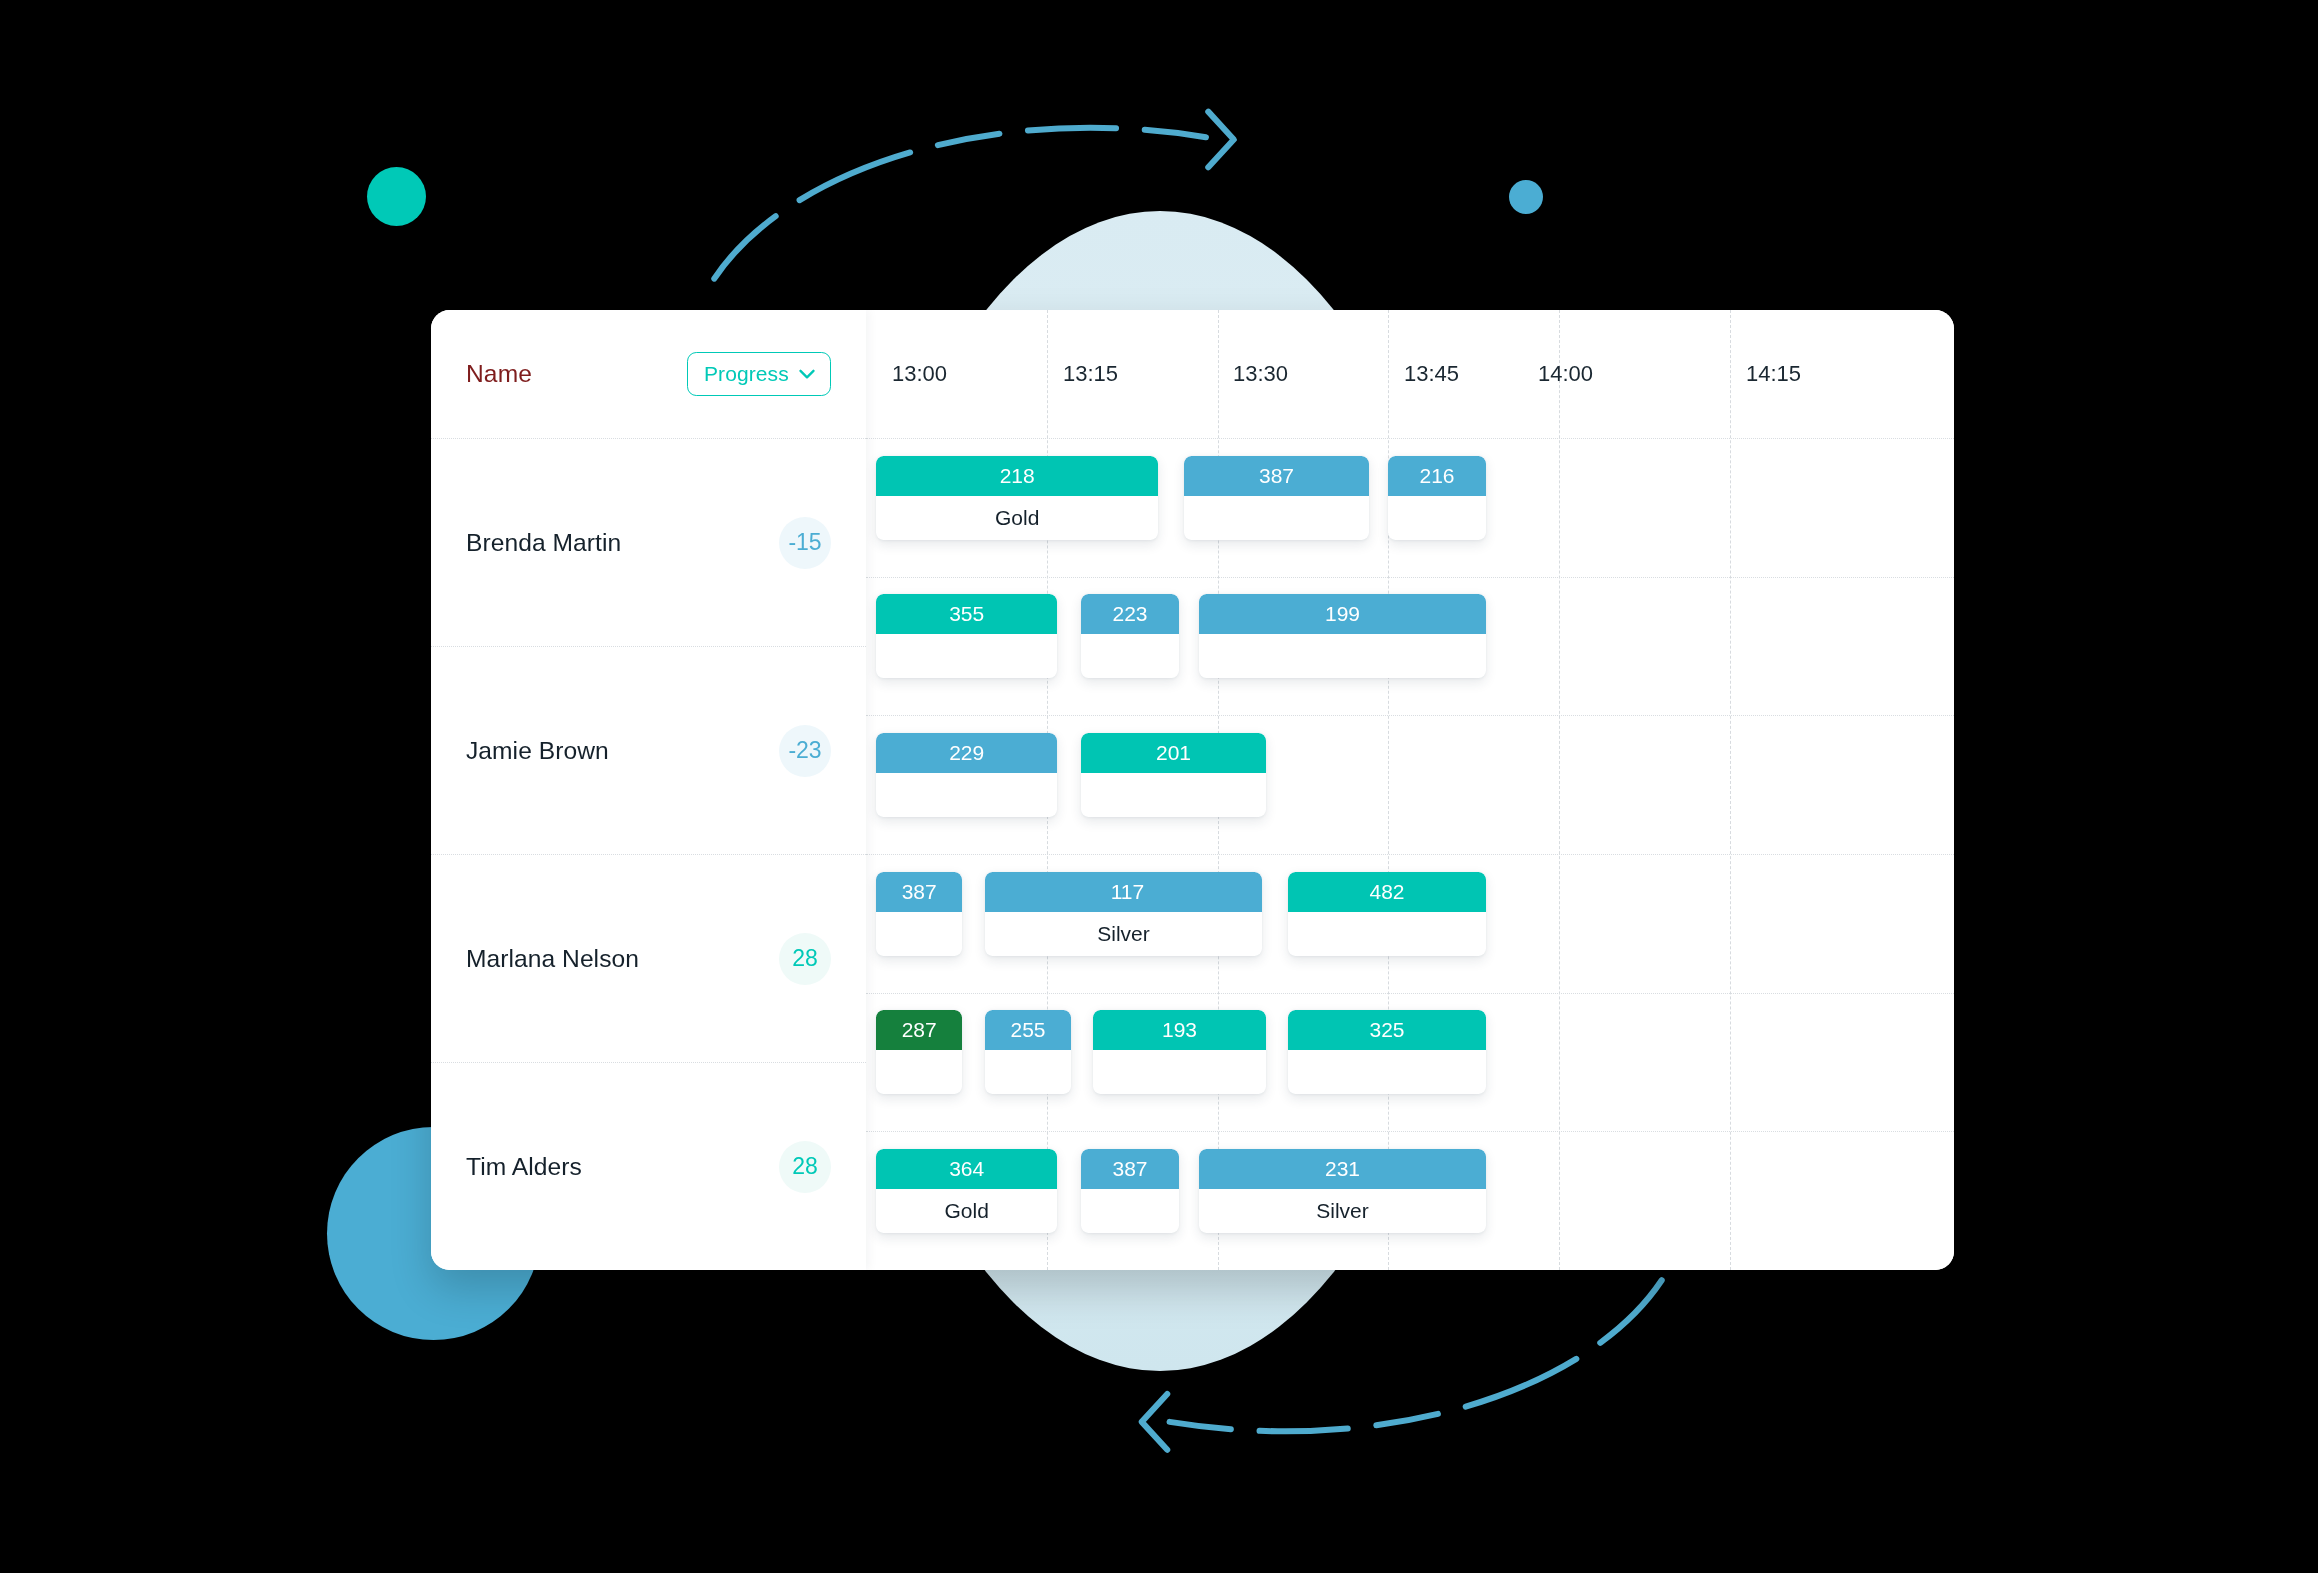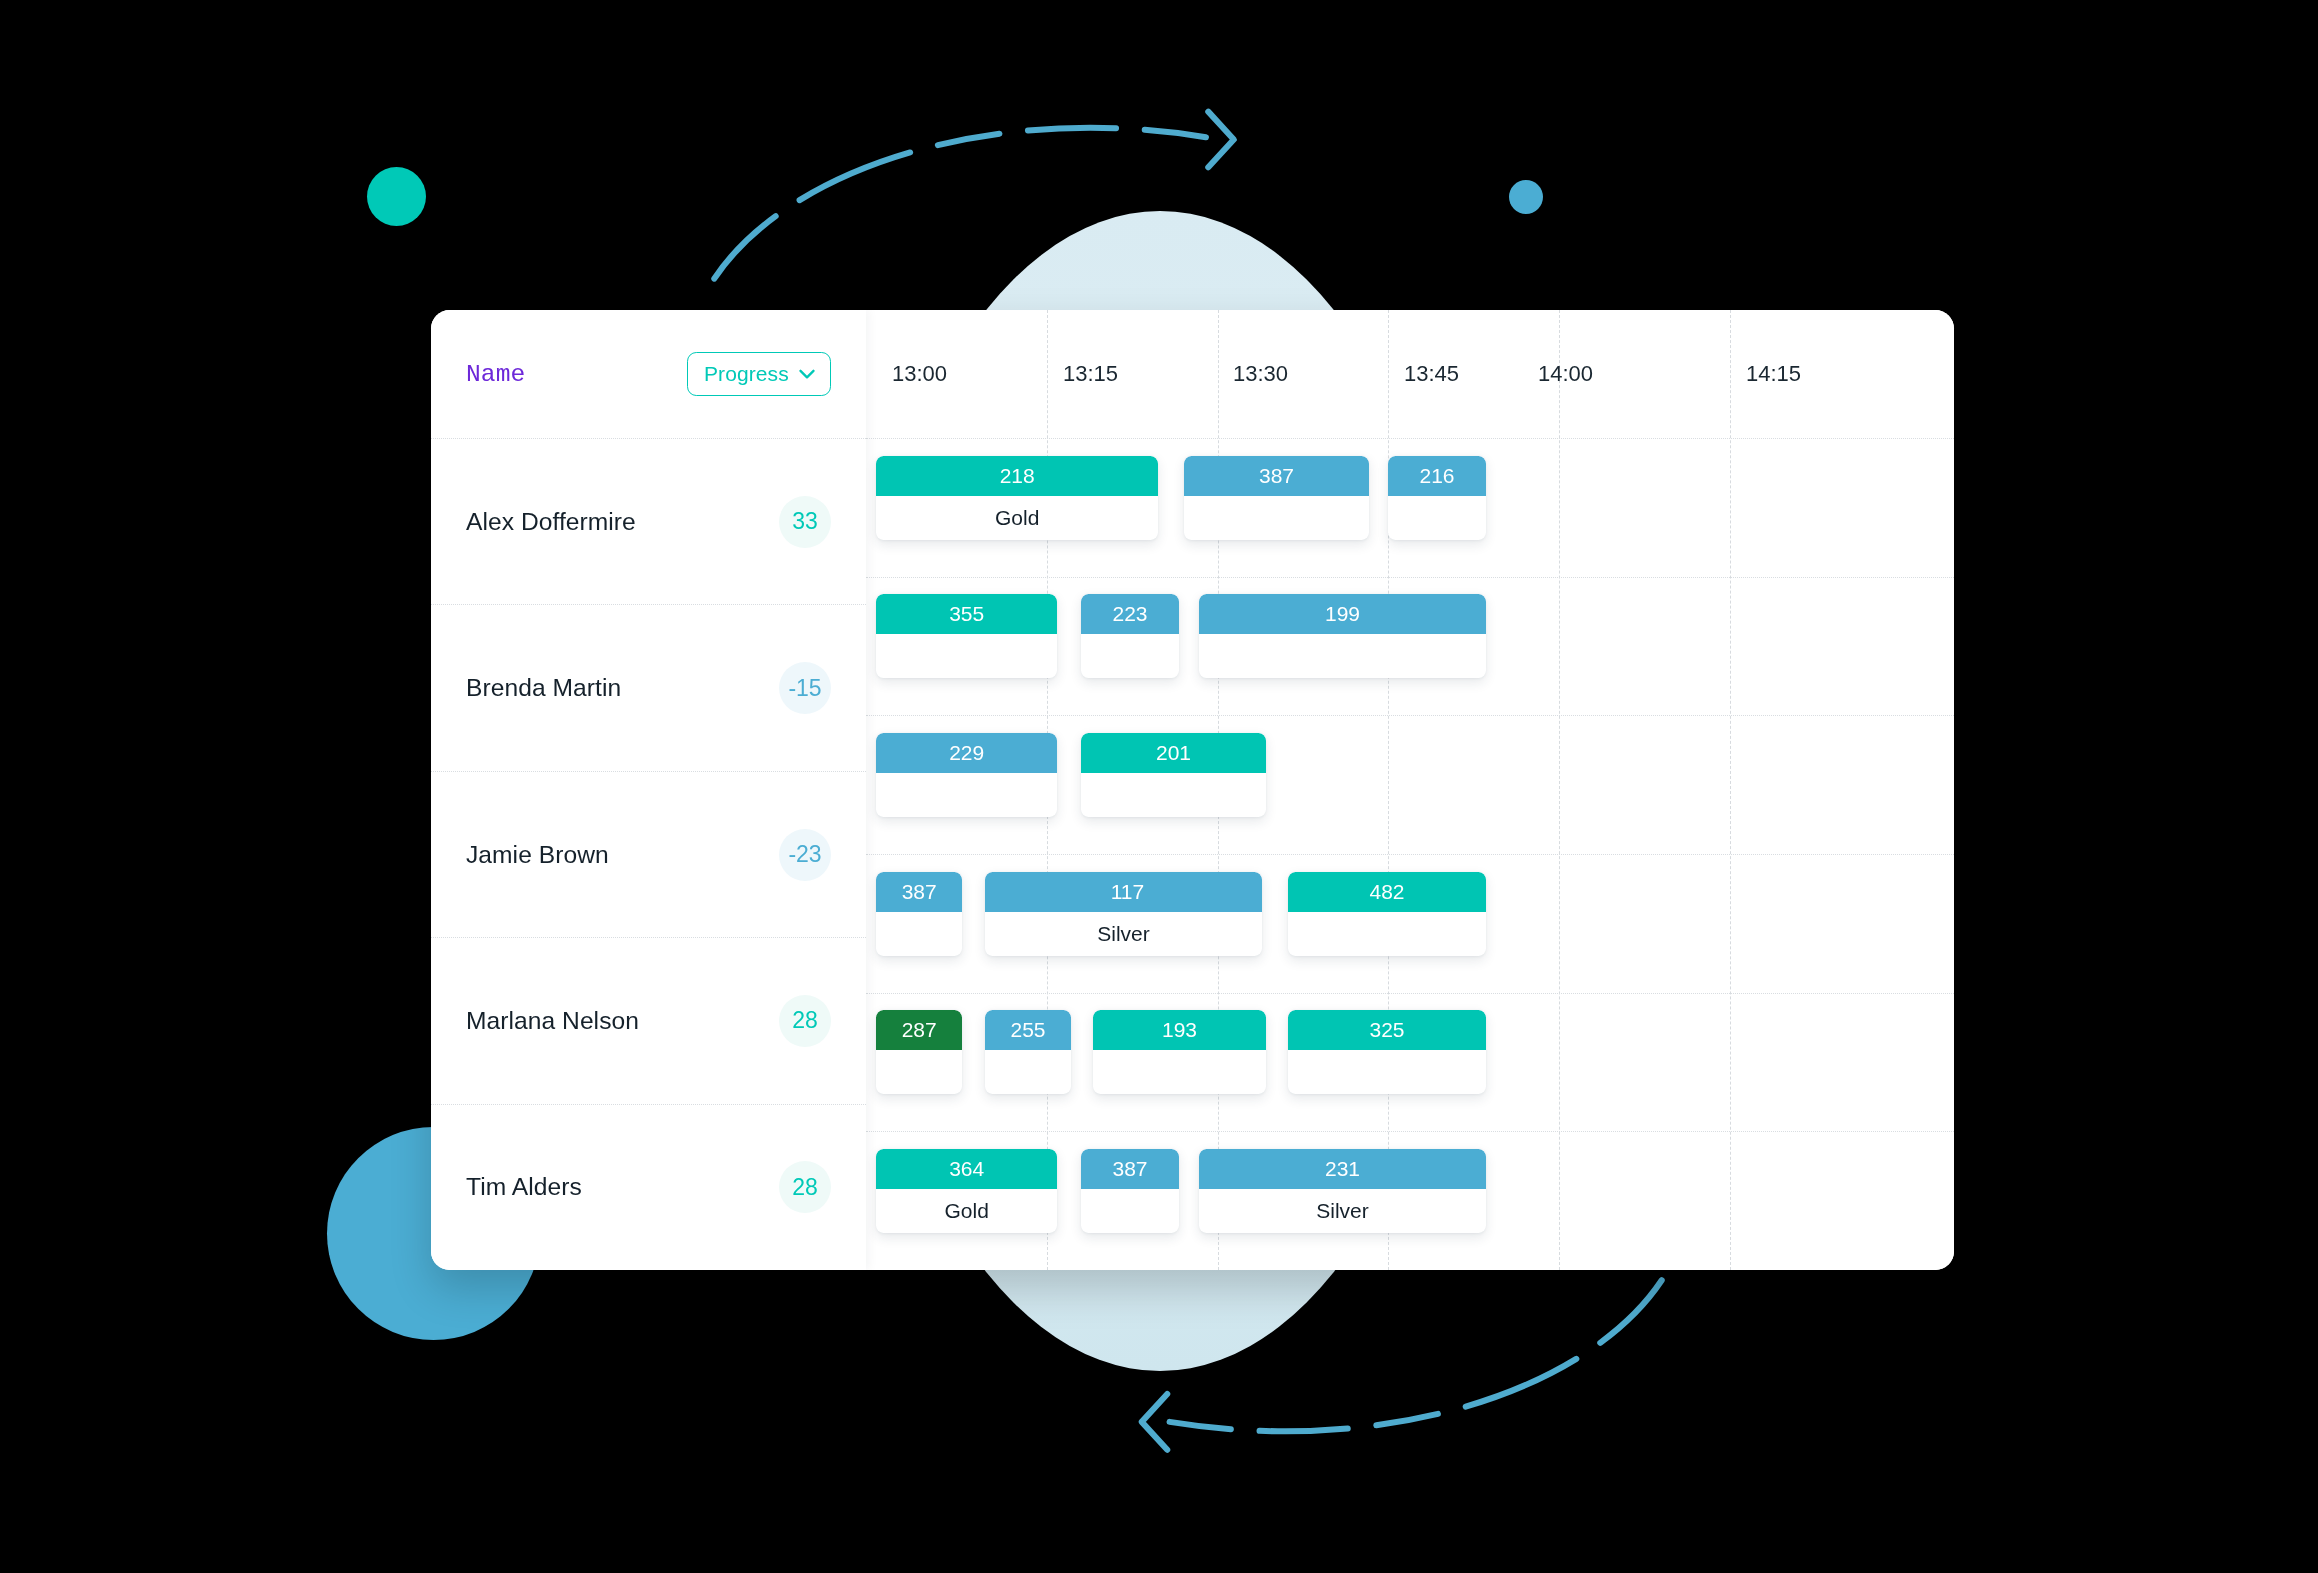--- a/index.html
+++ b/index.html
@@ -56,23 +56,22 @@
   .name-header {
     height: 128px;
     flex: 0 0 128px;
     display: flex;
     align-items: center;
     padding: 0 35px 0 35px;
     justify-content: space-between;
   }
   .name-header-label {
     font-size: 24.6px;
-    color: #6d28d9;
+    color: #7f1d1d;
     letter-spacing: 0.1px;
-    font-family: Liberation Mono, monospace;
   }
   .progress-select {
     display: flex;
     align-items: center;
     gap: 10.2px;
     border: 1.4px solid #00c9b7;
     border-radius: 9.3px;
     padding: 8.4px 15px 8.8px 16px;
     background: #fff;
     cursor: pointer;
@@ -203,24 +202,20 @@
         <span class="name-header-label">Name</span>
         <div class="progress-select">
           <span class="progress-select-label">Progress</span>
           <svg class="chev" width="16" height="10.2" viewBox="0 0 34 22">
             <polyline points="3,4 17,18 31,4" fill="none" stroke="#00c9b7" stroke-width="5" stroke-linecap="round" stroke-linejoin="round"></polyline>
           </svg>
         </div>
       </div>
       <div class="name-rows" id="name-rows">
           <div class="name-row">
-            <span class="person-name">Alex Doffermire</span>
-            <span class="badge teal">33</span>
-          </div>
-          <div class="name-row">
             <span class="person-name">Brenda Martin</span>
             <span class="badge blue">-15</span>
           </div>
           <div class="name-row">
             <span class="person-name">Jamie Brown</span>
             <span class="badge blue">-23</span>
           </div>
           <div class="name-row">
             <span class="person-name">Marlana Nelson</span>
             <span class="badge teal">28</span>

